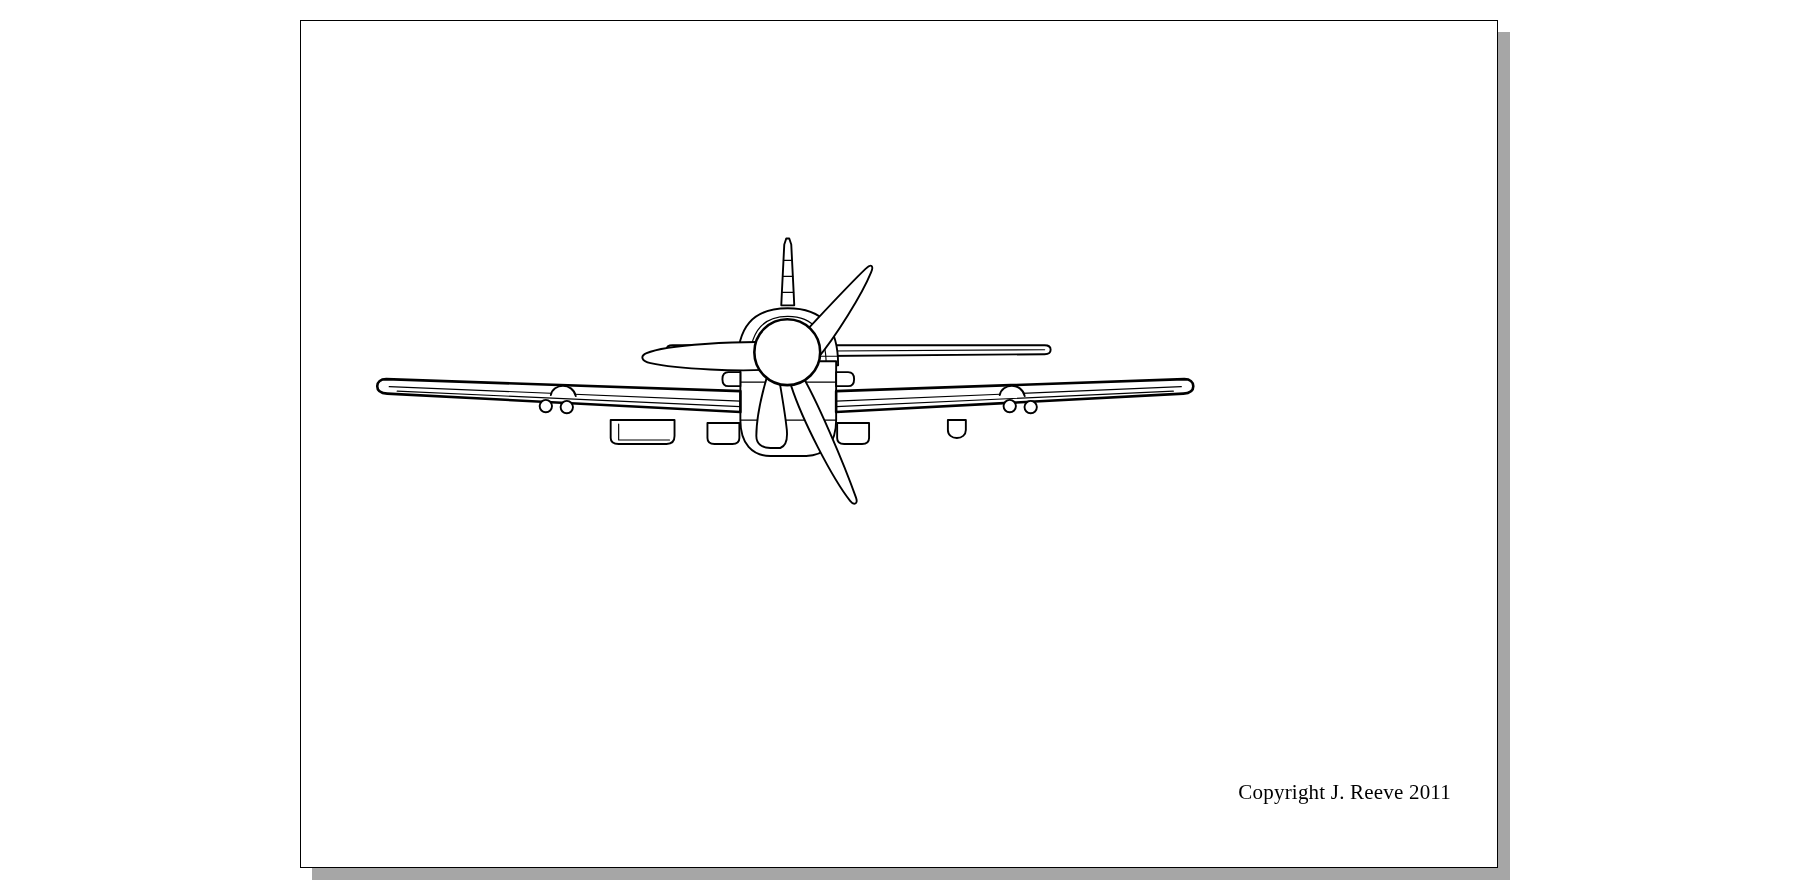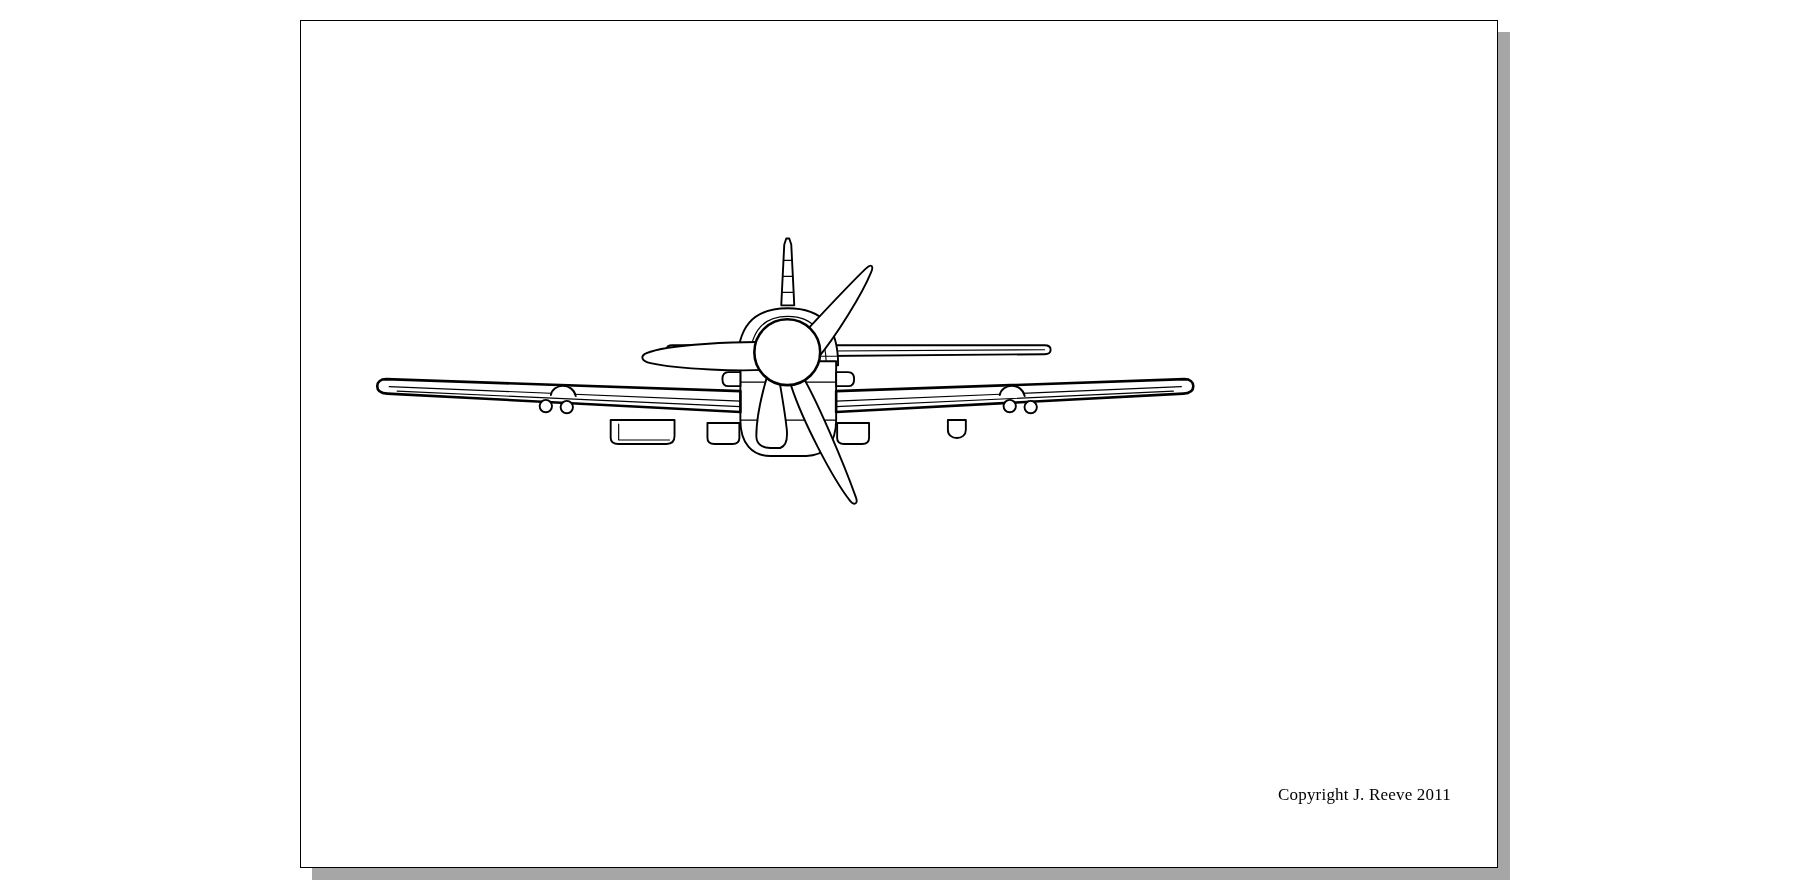--- a/index.html
+++ b/index.html
@@ -44,21 +44,21 @@
     left: 0;
     top: 0;
     width: 100%;
     height: 100%;
   }
   #copyright-notice {
     position: absolute;
     right: 46px;
     bottom: 62px;
     font-family: "Liberation Serif", serif;
-    font-size: 17px;
+    font-size: 21px;
     color: #000000;
     letter-spacing: 0.2px;
     white-space: nowrap;
   }
   .ln {
     fill: none;
     stroke: #000000;
     stroke-linejoin: round;
     stroke-linecap: round;
   }

